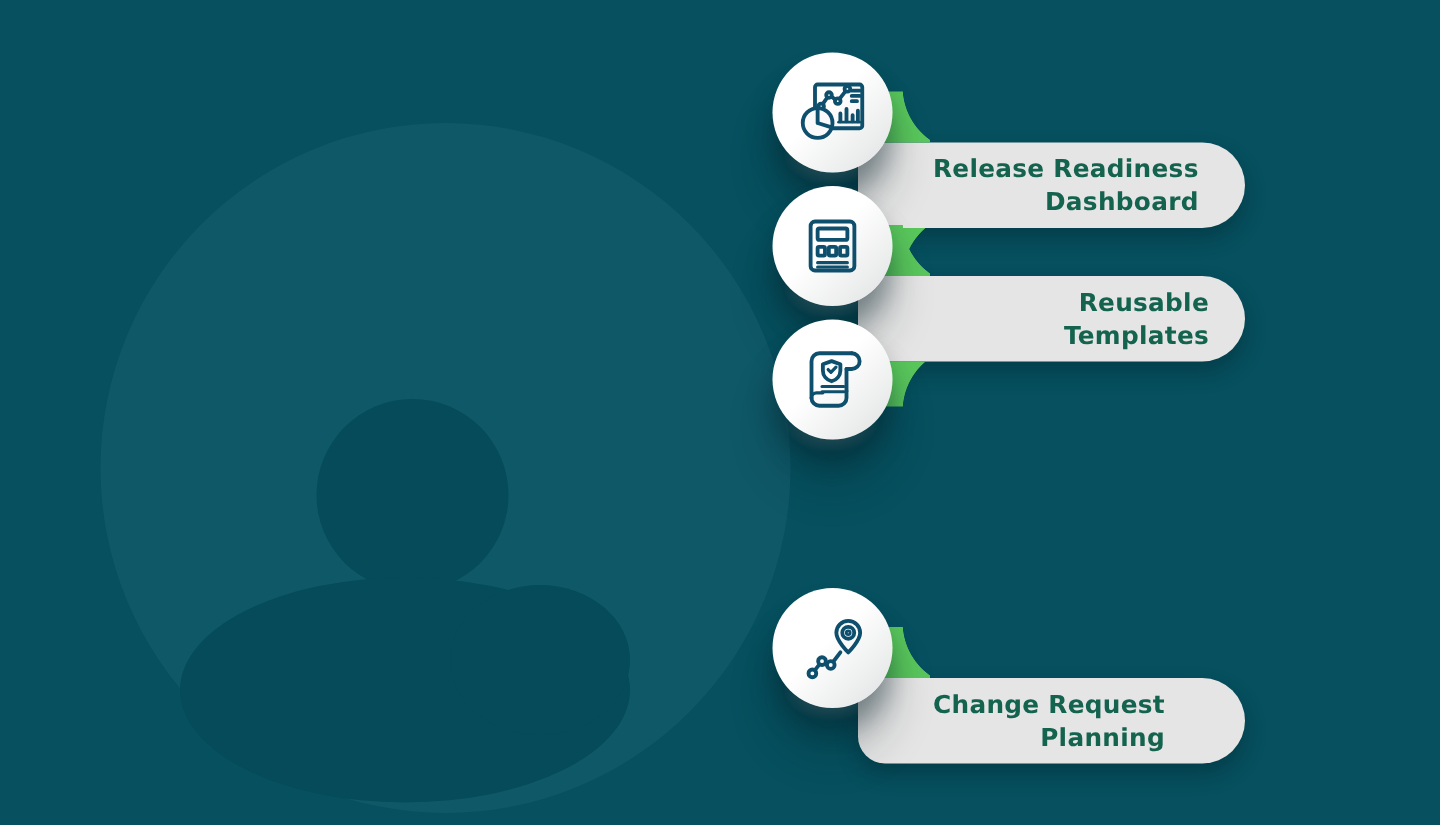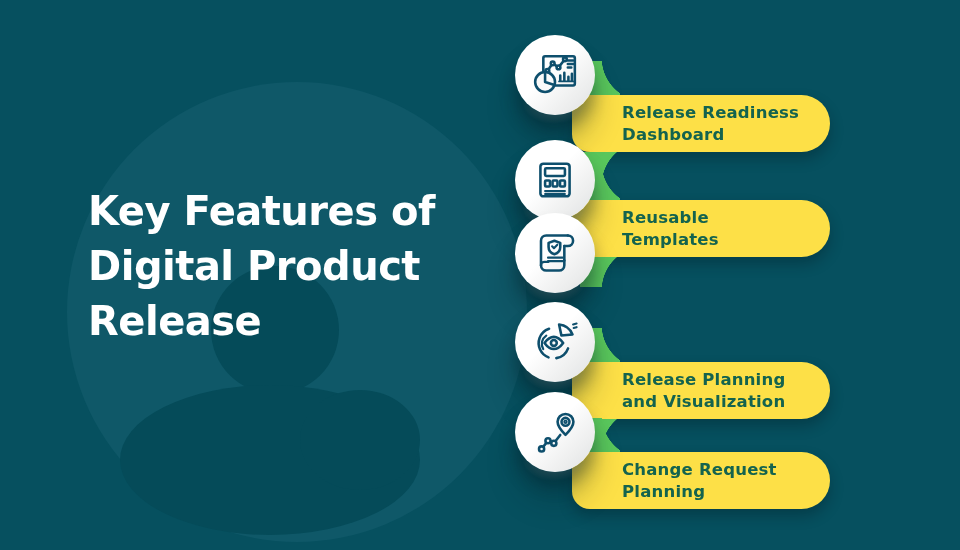--- a/index.html
+++ b/index.html
@@ -17,23 +17,23 @@
   .title{
     position:absolute;left:88px;top:184px;width:420px;margin:0;
     color:#FFFFFF;font-size:40px;line-height:55px;font-weight:bold;
     letter-spacing:-0.5px;white-space:pre-line;
   }
   
   .features{position:absolute;left:512px;top:0;width:360px;height:550px;}
   .feature{position:absolute;left:0;width:360px;height:120px;}
   .banner{
     position:absolute;left:60px;top:60px;width:258px;height:57px;
-    background:#fde047;border-radius:10px 28.5px 28.5px 18px;
+    background:#e5e5e5;border-radius:10px 28.5px 28.5px 18px;
     box-shadow:0 7px 14px rgba(0,20,28,0.30);
-    display:flex;align-items:center;z-index:1;
+    display:flex;align-items:center;z-index:1;text-align:right;
   }
   .tail{position:absolute;}
   .tail-top{
     left:8px;top:-34px;width:40px;height:34px;
     background:radial-gradient(44px circle at 65px -3px, rgba(89,198,92,0) 43px, #59C65C 43.5px);
   }
   .tail-bottom{
     left:8px;top:57px;width:40px;height:30px;
     background:radial-gradient(44px circle at 65px 33px, rgba(89,198,92,0) 43px, #59C65C 43.5px);
   }
@@ -58,23 +58,20 @@
 </head>
 <body>
 
 <div class="stage">
 
   <div class="wm wm-ring"></div>
   <div class="wm wm-hole"></div>
   <div class="wm wm-valley"></div>
   <div class="wm wm-valley2"></div>
 
-  <h1 class="title">Key Features of
-Digital Product
-Release</h1>
 
   <div class="features">
 
     <section class="feature" style="top:35px">
       <div class="banner">
         <div class="tail tail-top"></div>
         <div class="tail tail-bottom"></div>
         <p class="banner-label">Release Readiness
 Dashboard</p>
       </div>
@@ -89,21 +86,21 @@
           <circle cx="27" cy="17.5" r="1.6" fill="#FAFAFA"></circle>
           <circle cx="32.5" cy="10.5" r="1.6" fill="#FAFAFA"></circle>
           <path d="M28.5 29v-4.5M32 29v-7M35.5 29v-3.5M38.5 29v-6"></path>
           <path d="M27.5 29.5h12" stroke-width="1.6"></path>
           <circle cx="15.5" cy="30" r="8.5" fill="#FAFAFA"></circle>
           <path d="M15.5 30v-8.5M15.5 30l8 2.5"></path>
         </svg>
       </div>
     </section>
 
-    <section class="feature" style="top:140px">
+    <section class="feature" style="top:124px">
       <div class="banner">
         <div class="tail tail-top"></div>
         <div class="tail tail-bottom"></div>
         <p class="banner-label">Reusable Templates</p>
       </div>
       <div class="glow"></div>
       <div class="icon-circle">
         <svg viewBox="0 0 48 48" class="ic">
           <rect x="11.5" y="10" width="25" height="28" rx="2.5"></rect>
           <rect x="15.5" y="14" width="17" height="6.5" rx="1"></rect>
@@ -124,39 +121,20 @@
           <path d="M32 18v12.5"></path>
           <path d="M12 34.5c0 2.5 2 4.5 4.5 4.5h11c2.5 0 4.5-2 4.5-4.5v-4"></path>
           <path d="M12 34.5c0-1.6 1.3-2.9 2.9-2.9h3.6" stroke-width="1.8"></path>
           <path d="M23.5 13.5l5 1.8v3.5c0 3-2.1 5.4-5 6.2-2.9-.8-5-3.2-5-6.2v-3.5z"></path>
           <path d="M21.5 18.3l1.6 1.6 2.9-3" stroke-width="1.8"></path>
           <path d="M18 28h12.5M18 31h12.5" stroke-width="1.8"></path>
         </svg>
       </div>
     </section>
 
-    <section class="feature" style="top:302px">
-      <div class="banner">
-        <div class="tail tail-top"></div>
-        <div class="tail tail-bottom"></div>
-        <p class="banner-label">Release Planning
-and Visualization</p>
-      </div>
-      <div class="glow"></div>
-      <div class="icon-circle">
-        <svg viewBox="0 0 48 48" class="ic">
-          <circle cx="23" cy="25" r="13" stroke-dasharray="13.6 6.8 31.8 29.5" transform="rotate(20 23 25)"></circle>
-          <path d="M16.5 18.5a8.5 8.5 0 0 0-2.6 11.5" stroke-width="1.9"></path>
-          <path d="M29.5 18.5L27.5 9A14 14 0 0 1 39 17.5Z"></path>
-          <path d="M39.5 9l3-.8M40 12l2.5-.7" stroke-width="1.8"></path>
-          <path d="M15 24.8c2.4-3.3 5.5-5.2 8-5.2s5.6 1.9 8 5.2c-2.4 3.3-5.5 5.2-8 5.2s-5.6-1.9-8-5.2z" fill="#FAFAFA"></path>
-          <circle cx="23" cy="24.8" r="2.5"></circle>
-        </svg>
-      </div>
-    </section>
 
     <section class="feature" style="top:392px">
       <div class="banner">
         <div class="tail tail-top"></div>
         <p class="banner-label">Change Request
 Planning</p>
       </div>
       <div class="glow"></div>
       <div class="icon-circle">
         <svg viewBox="0 0 48 48" class="ic">

